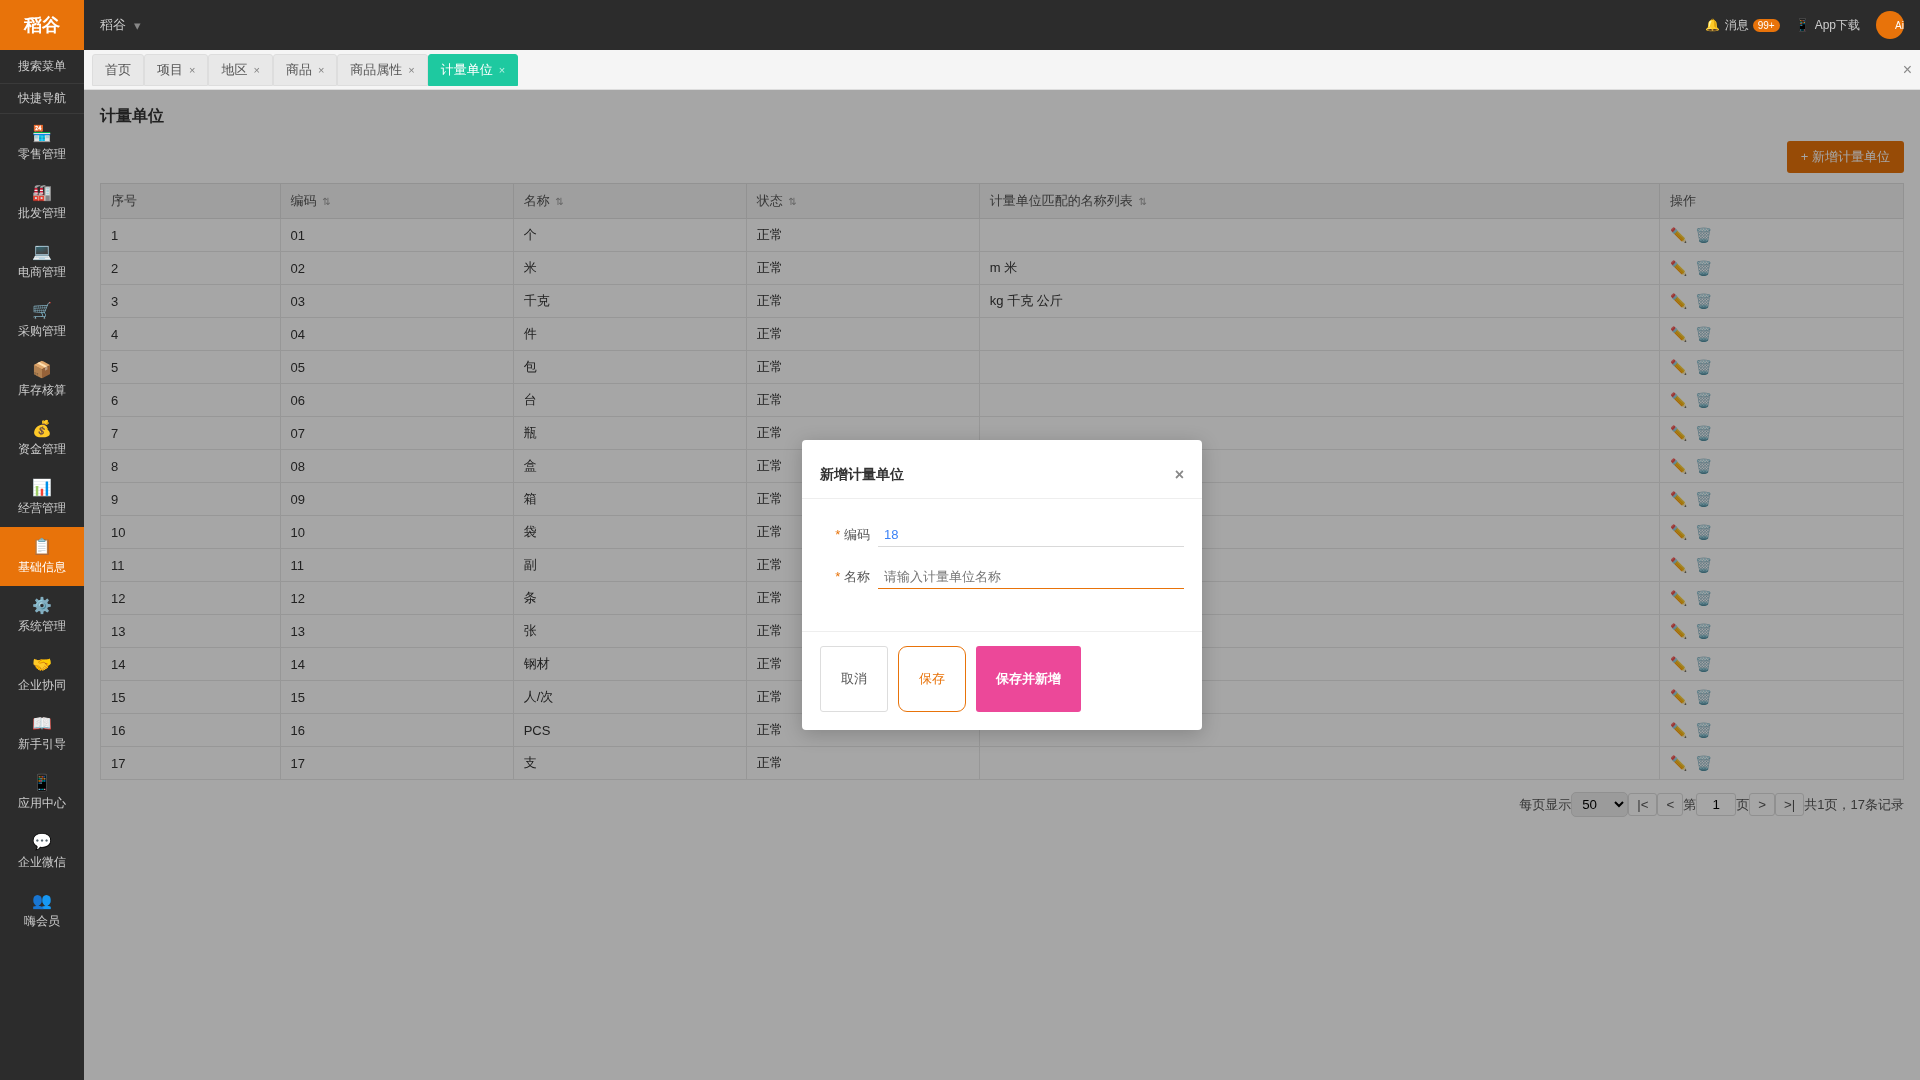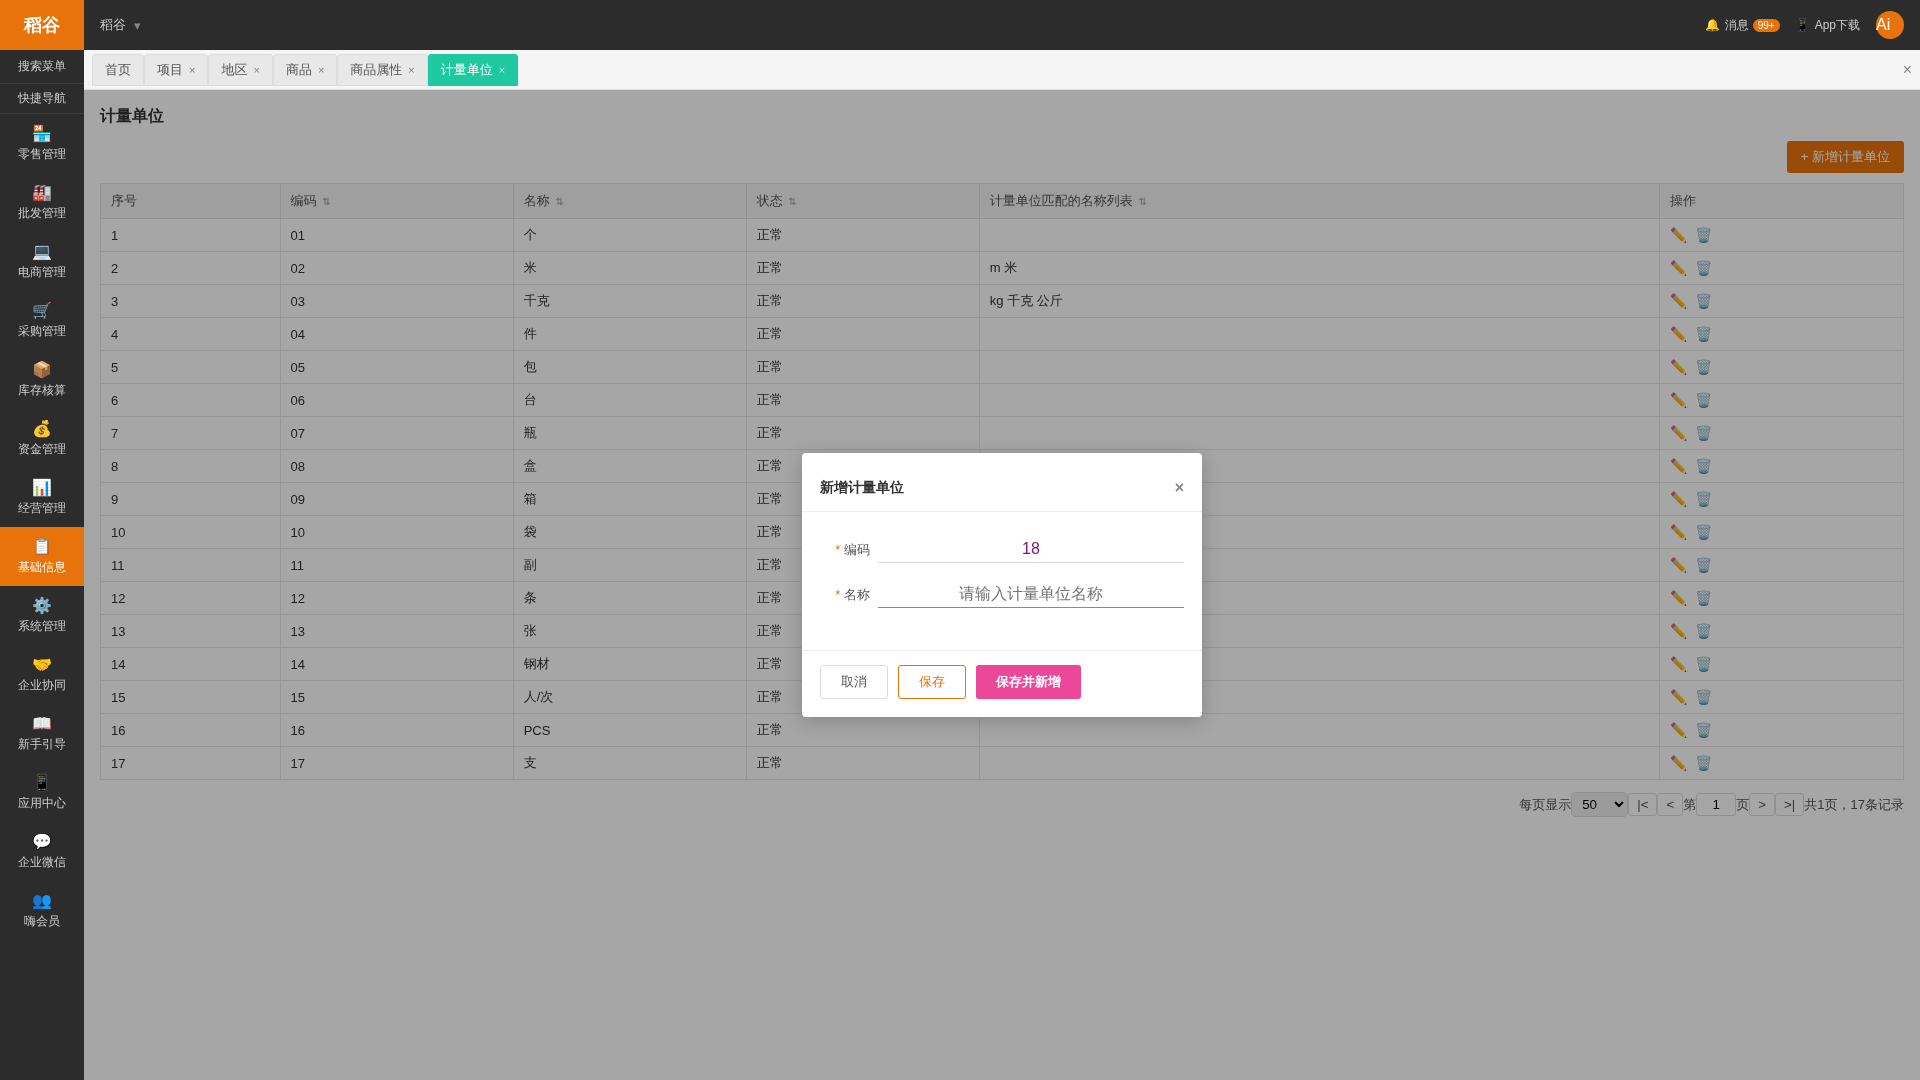--- a/index.html
+++ b/index.html
@@ -77,21 +77,21 @@
       align-items: center;
       justify-content: space-between;
       padding: 0 16px;
       color: white;
       flex-shrink: 0;
     }
     .topbar-left { display: flex; align-items: center; gap: 8px; }
     .topbar-right { display: flex; align-items: center; gap: 16px; }
     .topbar-right-item { display: flex; align-items: center; gap: 4px; color: #ccc; font-size: 12px; cursor: pointer; }
     .badge { background: #e8730a; color: white; border-radius: 10px; padding: 1px 5px; font-size: 10px; }
-    .avatar { width: 28px; height: 28px; border-radius: 50%; background: #e8730a; display: flex; align-items: center; justify-content: flex-start; color: white; font-size: 16px; }
+    .avatar { width: 28px; height: 28px; border-radius: 50%; background: #e8730a; display: flex; align-items: center; justify-content: flex-end; color: white; font-size: 10px; }
 
     
     .tabbar {
       height: 40px;
       background: #f5f5f5;
       display: flex;
       align-items: center;
       padding: 0 8px;
       border-bottom: 1px solid #ddd;
       flex-shrink: 0;
@@ -230,24 +230,23 @@
       color: #555;
       font-size: 13px;
       flex-shrink: 0;
     }
     .form-label.required::before { content: "* "; color: #e8730a; }
     .form-input {
       flex: 1;
       border: none;
       border-bottom: 1px solid #d9d9d9;
       padding: 4px 6px;
-      font-size: 16px;
+      font-size: 13px;
       outline: none;
-      color: #701a75;
-      text-align: center;
+      color: #3b82f6;
     }
     .form-input.active-border { border-bottom: 1px solid #e8730a; }
     .modal-footer {
       display: flex;
       gap: 10px;
       padding: 14px 18px 18px;
       border-top: 1px solid #eee;
     }
     .btn-cancel {
       border: 1px solid #ddd;
@@ -255,22 +254,22 @@
       color: #555;
       padding: 7px 20px;
       border-radius: 3px;
       cursor: pointer;
       font-size: 13px;
     }
     .btn-save {
       border: 1px solid #e8730a;
       background: white;
       color: #e8730a;
-      padding: 7px 20px;
-      border-radius: 3px;
+      padding: 23px 20px;
+      border-radius: 9px;
       cursor: pointer;
       font-size: 13px;
     }
     .btn-save-new {
       border: none;
       background: #ec4899;
       color: white;
       padding: 7px 20px;
       border-radius: 3px;
       cursor: pointer;

